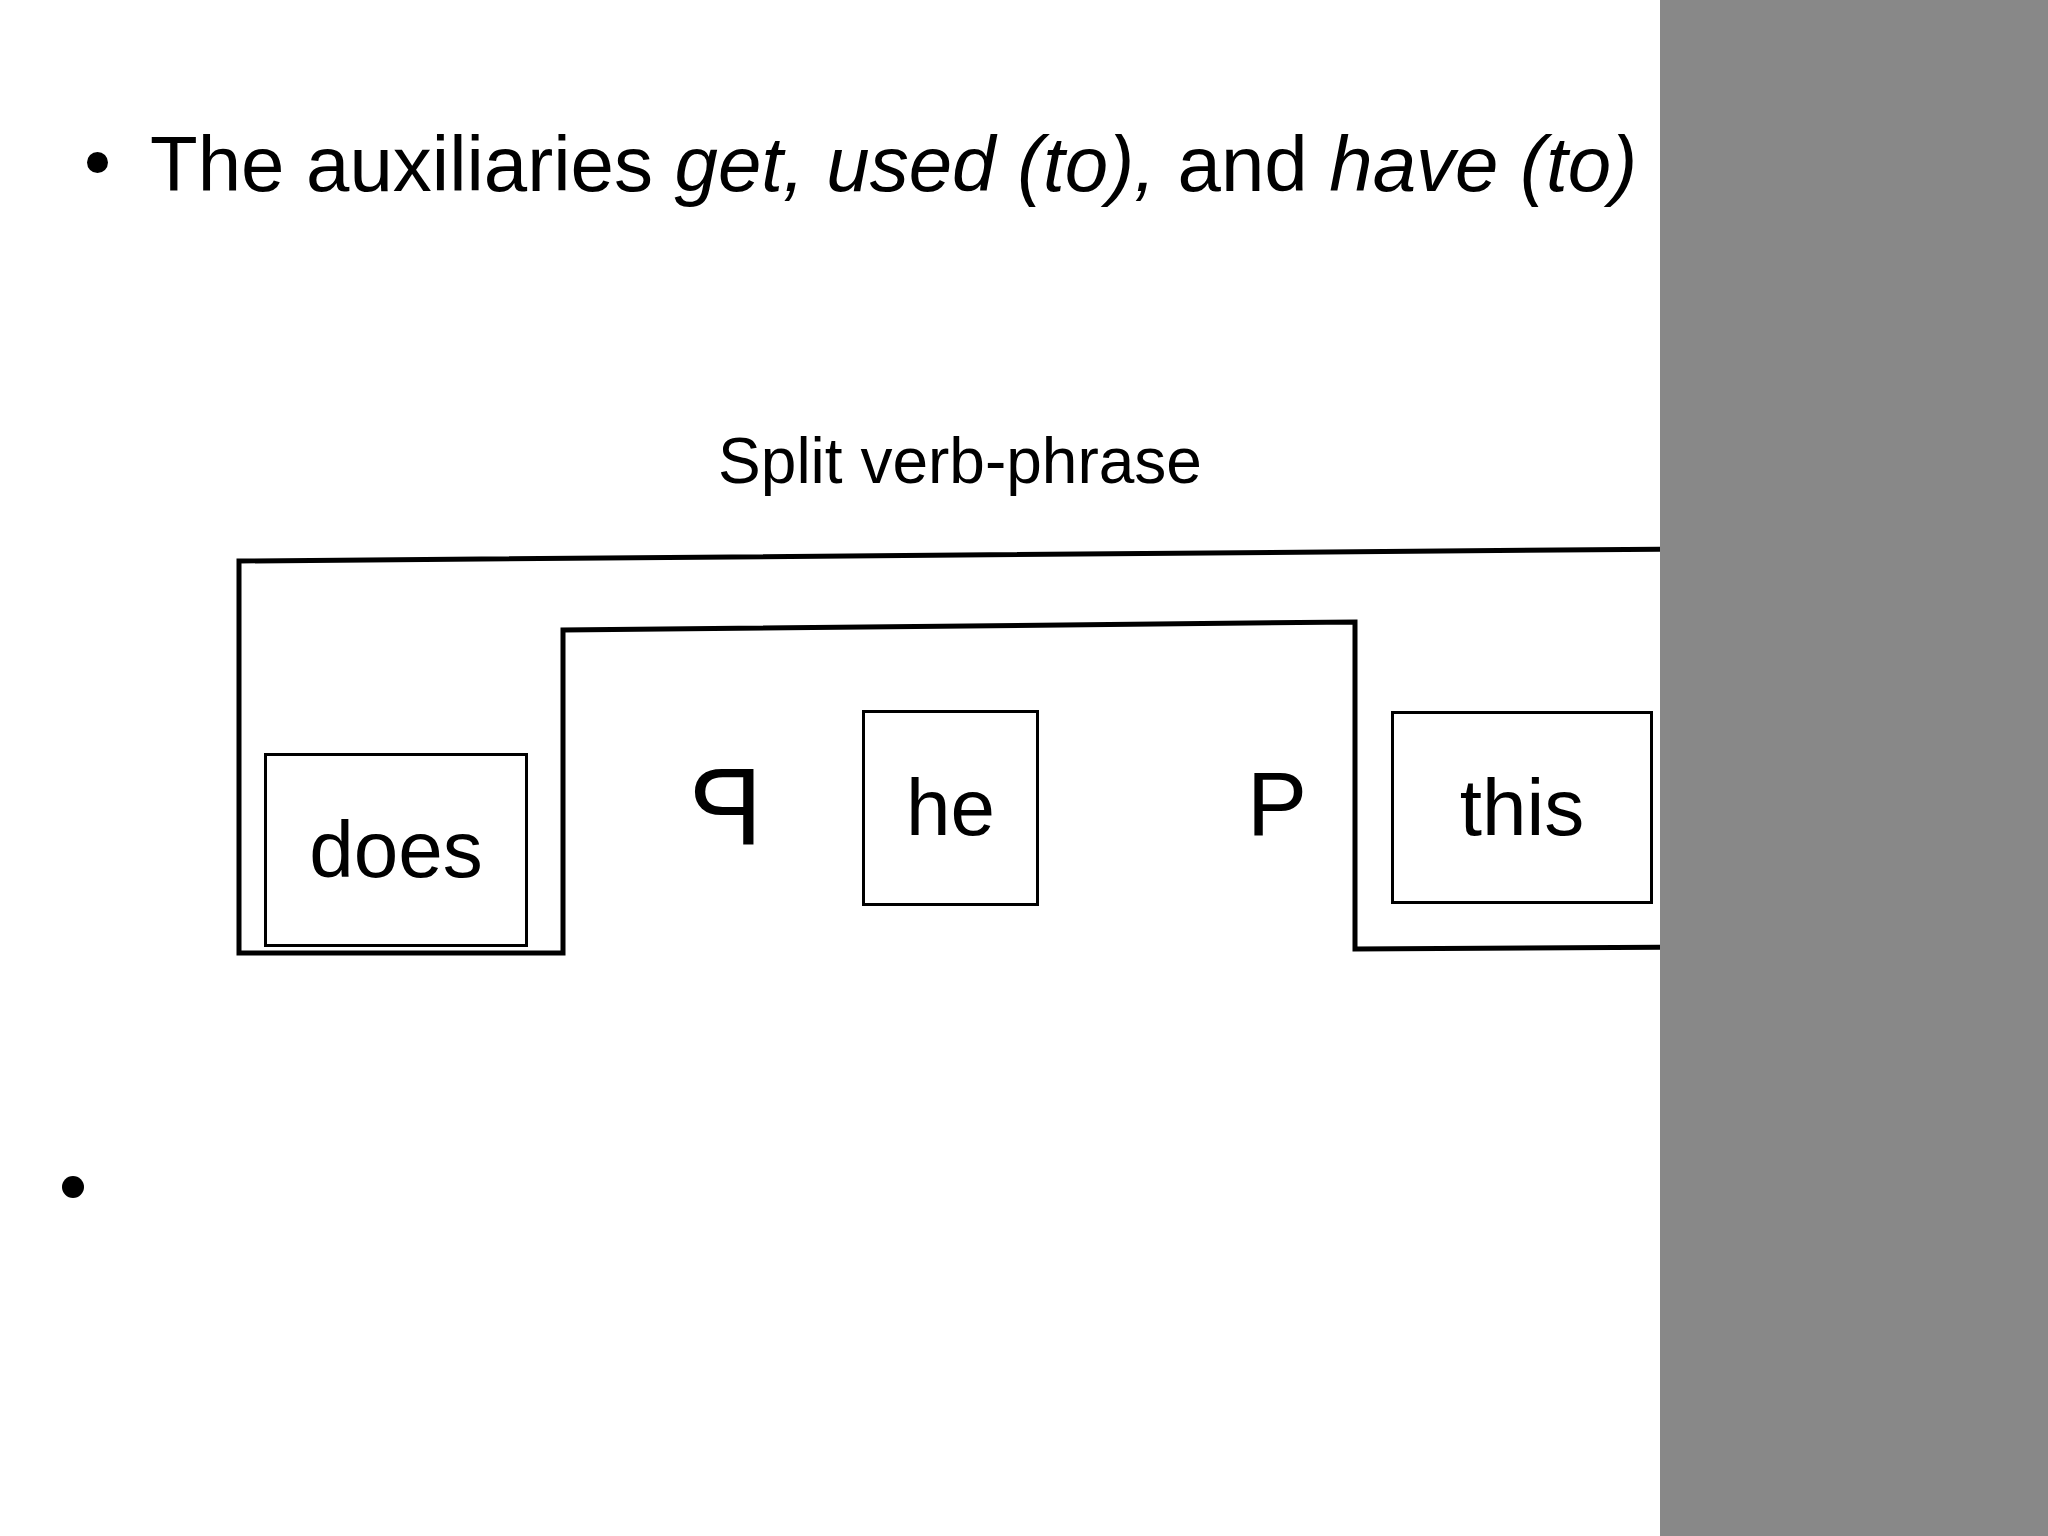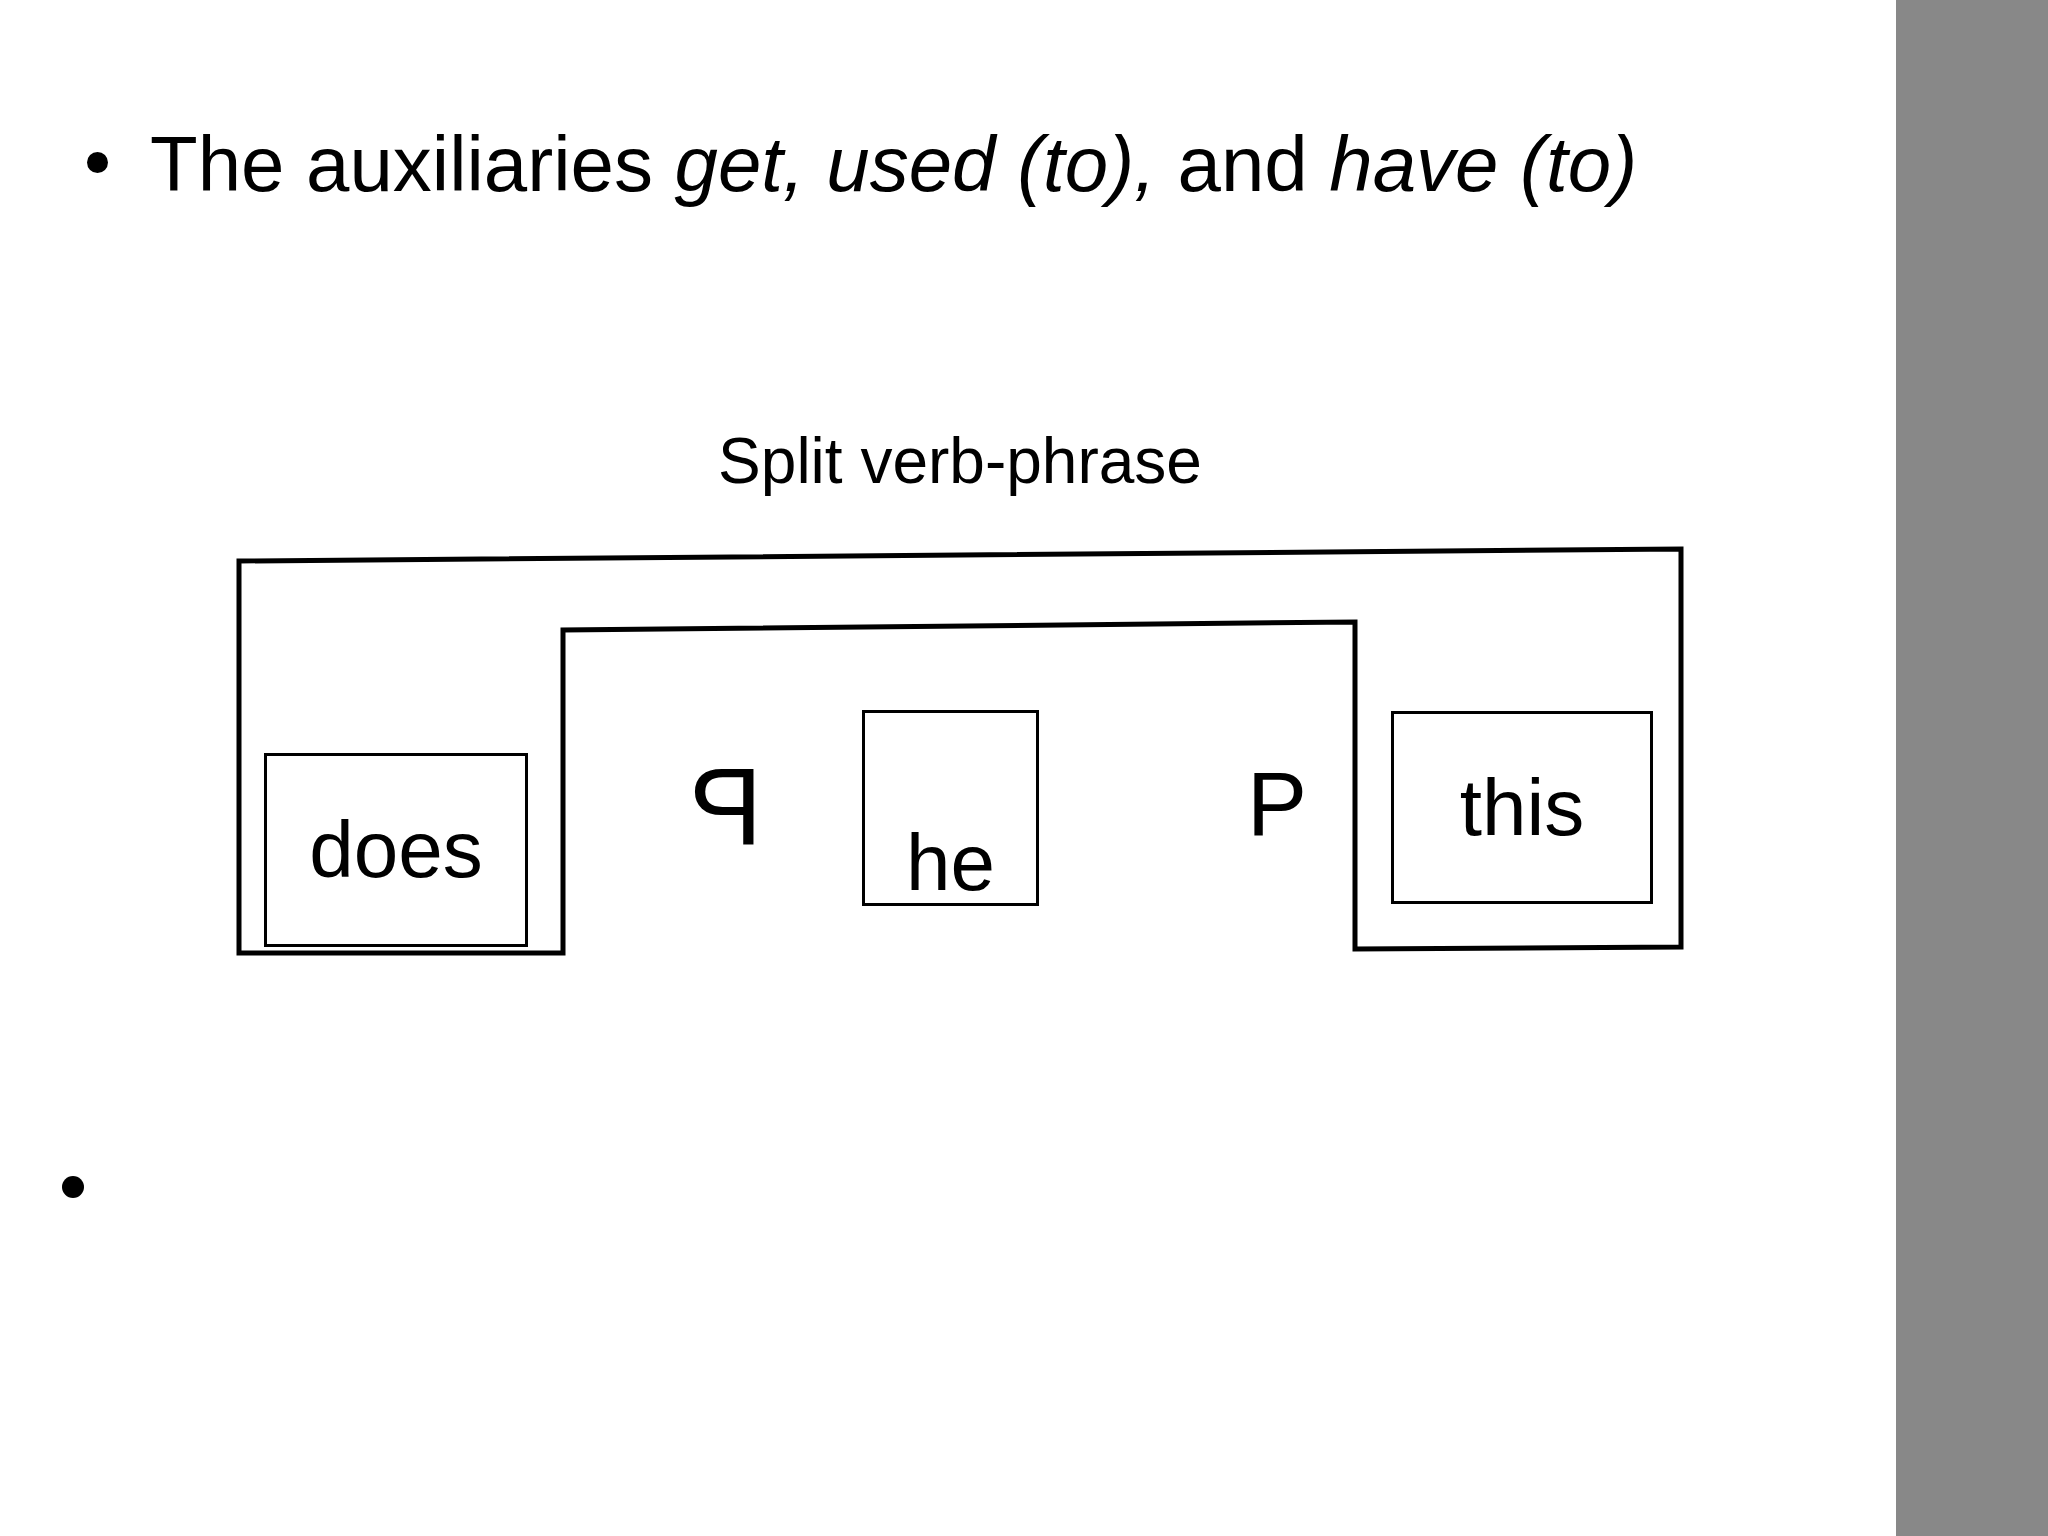--- a/index.html
+++ b/index.html
@@ -2,21 +2,21 @@
 <html><head>
 <meta charset="utf-8">
 <style>
   html, body {
     margin: 0;
     padding: 0;
     background: #888;
   }
   .slide {
     position: relative;
-    width: 1896px;
+    width: 1660px;
     height: 1536px;
     background: #ffffff;
     color: #000000;
     font-family: "Liberation Sans", "DejaVu Sans", sans-serif;
     overflow: hidden;
   }
 
   
   .bullet-dot {
     position: absolute;
@@ -60,21 +60,21 @@
     position: absolute;
     border: 3px solid #000;
     background: #fff;
     display: flex;
     align-items: center;
     justify-content: center;
     font-size: 80px;
     line-height: 1;
   }
   .box-does { left: 264px; top: 715px; width: 258px; height: 188px; margin-top: 38px; }
-  .box-he   { left: 862px; top: 710px; width: 171px; height: 190px; align-items: flex-end; }
+  .box-he   { left: 862px; top: 710px; width: 171px; height: 190px; }
   .box-work { left: 1391px; top: 711px; width: 256px; height: 187px; }
 
   
   .part-symbol {
     position: absolute;
     line-height: 1;
     display: inline-block;
   }
   .sym-1 { left: 689px; top: 751px; font-size: 110px; transform: scaleX(-1); }
   .sym-2 { left: 1247px; top: 759px; font-size: 90px; }

